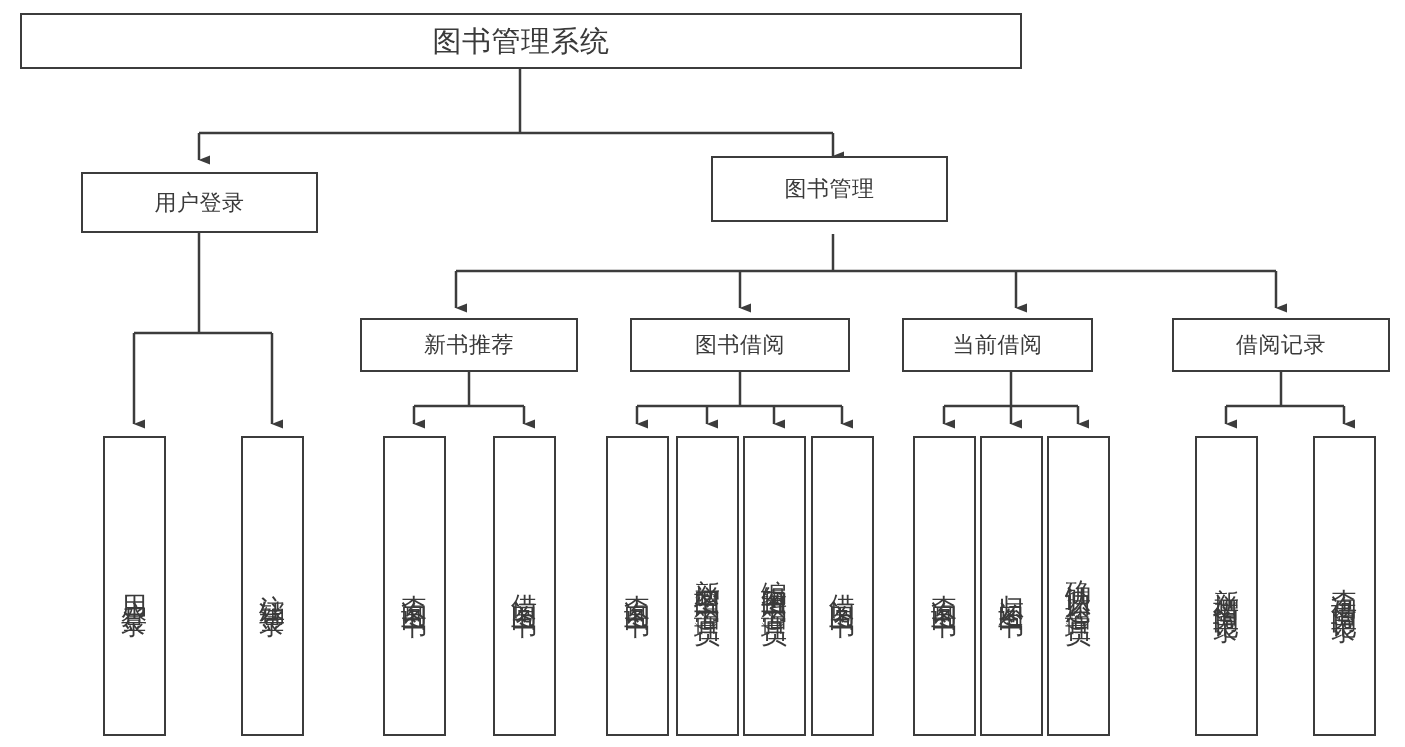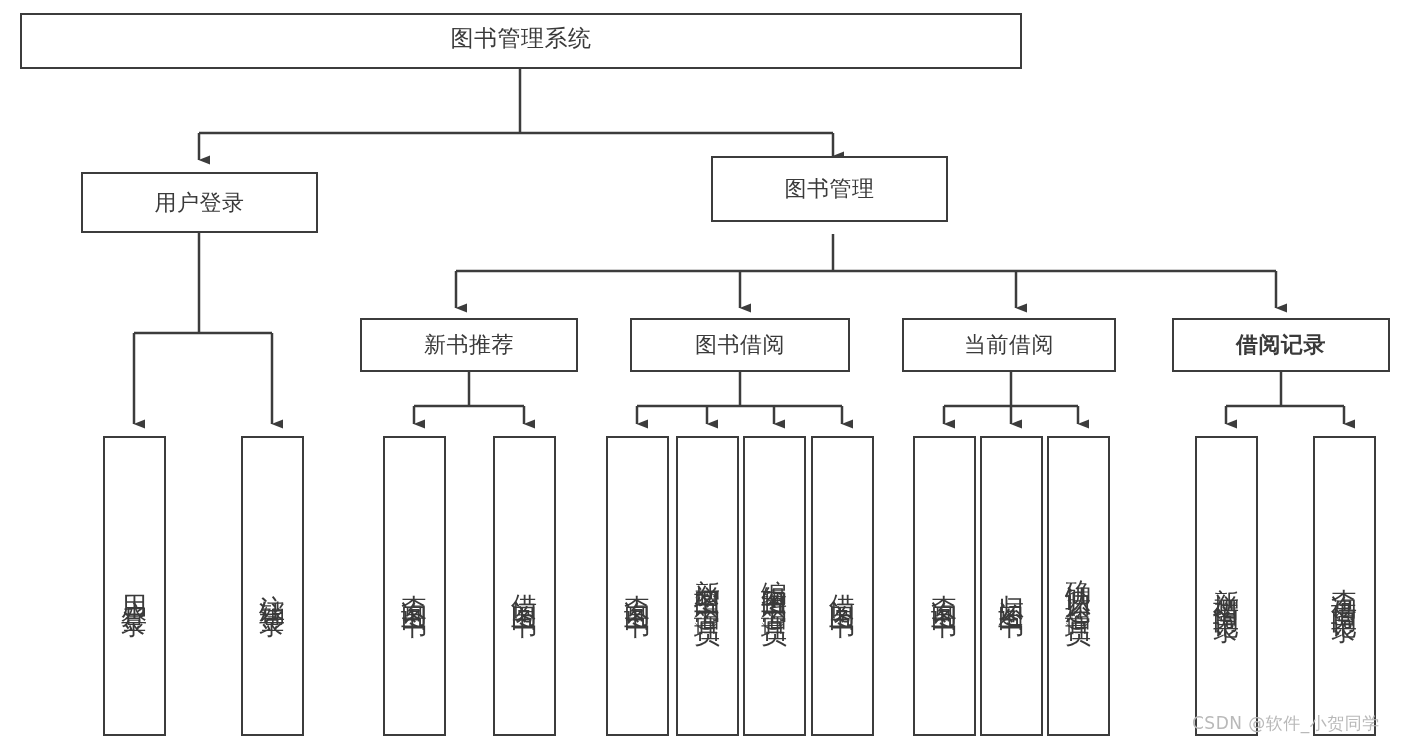--- a/index.html
+++ b/index.html
@@ -39,21 +39,21 @@
     line-height:1.18;
     letter-spacing:0.5px;
     white-space:nowrap;
     text-align:center;
   }
   
   .node.horiz .lbl{
     writing-mode:horizontal-tb;
     font-size:22px;
   }
-  .node.root .lbl{ font-size:23px;font-family:Liberation Mono, monospace; }
+  .node.root .lbl{ font-size:29px; }
   
   .node.vert{
     align-items:center;
     justify-content:center;
     padding:6px 0;
   }
   .node.vert .lbl{
     writing-mode:vertical-rl;
     text-orientation:upright;
     font-size:26px;
@@ -137,24 +137,24 @@
   <div class="node horiz" style="left:711px;top:156px;width:237px;height:66px;">
     <span class="lbl">图书管理</span>
   </div>
 
   <div class="node horiz" style="left:630px;top:318px;width:220px;height:54px;">
     <span class="lbl">图书借阅</span>
   </div>
   <div class="node horiz" style="left:360px;top:318px;width:218px;height:54px;">
     <span class="lbl">新书推荐</span>
   </div>
-  <div class="node horiz" style="left:902px;top:318px;width:214px;height:54px;">
+  <div class="node horiz" style="left:902px;top:318px;width:191px;height:54px;">
     <span class="lbl">当前借阅</span>
   </div>
-  <div class="node horiz" style="left:1172px;top:318px;width:218px;height:54px;font-weight:bold;">
+  <div class="node horiz" style="left:1172px;top:318px;width:218px;height:54px;">
     <span class="lbl">借阅记录</span>
   </div>
 
   <div class="node vert" style="left:103px;top:436px;width:63px;height:300px;">
     <span class="lbl" style="font-size: 26px; letter-spacing: 6px;">用户登录</span>
   </div>
   <div class="node vert" style="left:241px;top:436px;width:63px;height:300px;">
     <span class="lbl" style="font-size: 26px; letter-spacing: 6px;">注销登录</span>
   </div>
 
@@ -188,15 +188,14 @@
     <span class="lbl" style="font-size: 26px; letter-spacing: 6px;">确认归还（管理员）</span>
   </div>
 
   <div class="node vert" style="left:1195px;top:436px;width:63px;height:300px;">
     <span class="lbl" style="font-size: 26px; letter-spacing: 6px;">新增借阅记录</span>
   </div>
   <div class="node vert" style="left:1313px;top:436px;width:63px;height:300px;">
     <span class="lbl" style="font-size: 26px; letter-spacing: 6px;">查询借阅记录</span>
   </div>
 
-  <div id="watermark">CSDN @软件_小贺同学</div>
 
 </div>
 
 </body></html>

